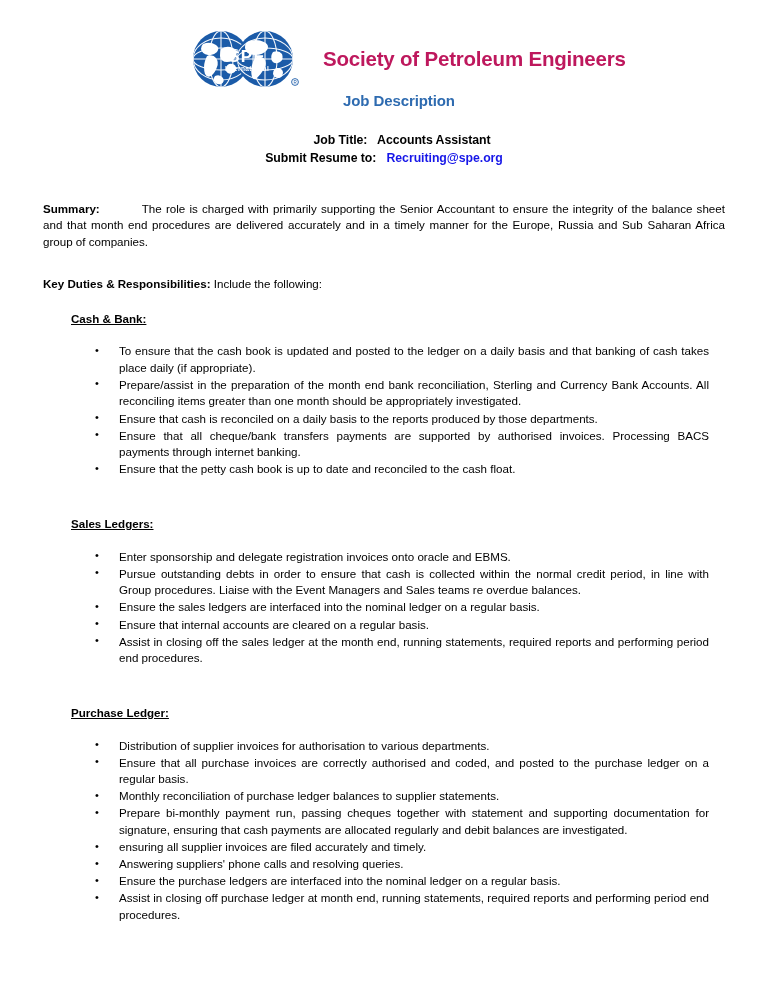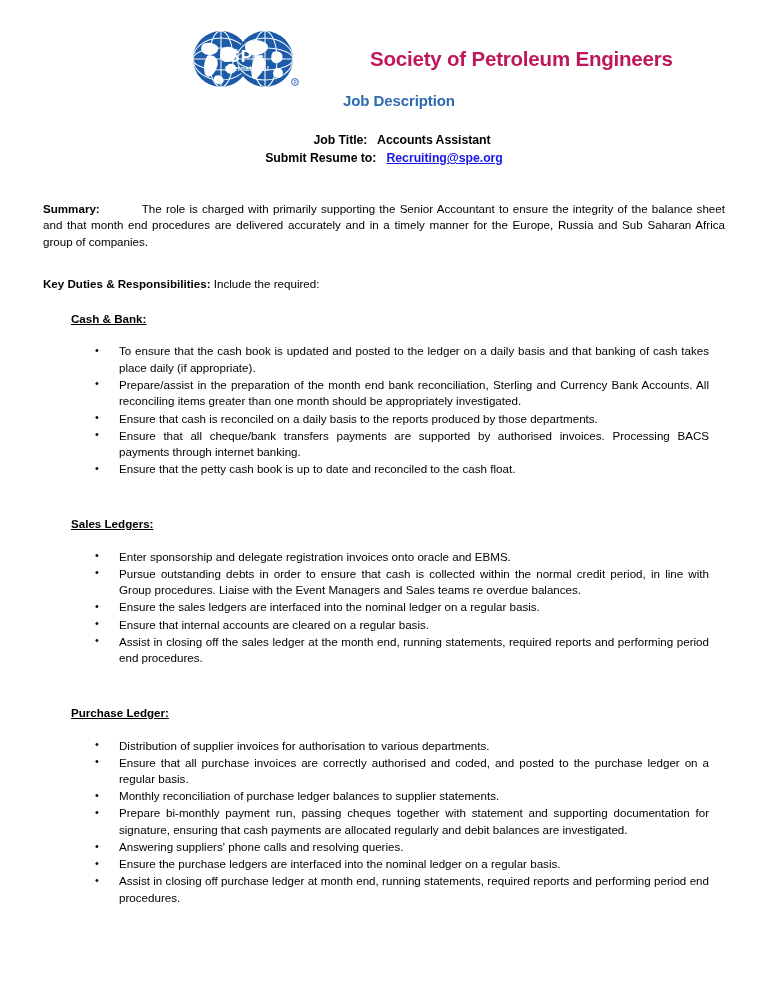--- a/index.html
+++ b/index.html
@@ -29,21 +29,20 @@
     flex-direction: column;
     align-items: center;
   }
   .logo-row {
     display: flex;
     align-items: center;
     justify-content: flex-start;
     width: 100%;
     padding-left: 142px;
     box-sizing: border-box;
-    gap: 47px;
   }
   .logo-mark {
     position: relative;
     width: 124px;
     height: 58px;
     flex: 0 0 auto;
   }
   .logo-mark svg { display: block; }
   .logo-word {
     font-family: "Liberation Sans", sans-serif;
@@ -66,21 +65,20 @@
     font-size: 12.3px;
     font-weight: bold;
     margin-top: 0;
     text-align: center;
     letter-spacing: -0.05px;
   }
   .title-line.first { margin-top: 24px; margin-left: 36px; }
   .title-line.second { margin-top: 4px; }
   .email-link {
     color: #1616E8;
-    text-decoration: underline;
     font-weight: bold;
   }
 
   
   .summary {
     margin-top: 36px;
     font-size: 11.6px;
     line-height: 1.42;
     text-align: justify;
   }
@@ -206,21 +204,21 @@
       <span class="email-link">Recruiting@spe.org</span>
     </div>
   </div>
 
   <div class="summary">
     <span class="lbl">Summary:</span><span class="gap"></span><span>The role is charged with primarily supporting the Senior Accountant to ensure the integrity of the balance sheet and that month end procedures are delivered accurately and in a timely manner for the Europe, Russia and Sub Saharan Africa group of companies.</span>
   </div>
 
   <div class="section-lead">
     <span class="lbl">Key Duties &amp; Responsibilities:</span>
-    <span>Include the required:</span>
+    <span>Include the following:</span>
   </div>
 
   <div class="sec-head-wrap">
     <div class="sec-head">Cash &amp; Bank:</div>
   </div>
   <ul class="bullets">
     <li>To ensure that the cash book is updated and posted to the ledger on a daily basis and that banking of cash takes place daily (if appropriate).</li>
     <li>Prepare/assist in the preparation of the month end bank reconciliation, Sterling and Currency Bank Accounts. All reconciling items greater than one month should be appropriately investigated.</li>
     <li>Ensure that cash is reconciled on a daily basis to the reports produced by those departments.</li>
     <li>Ensure that all cheque/bank transfers payments are supported by authorised invoices. Processing BACS payments through internet banking.</li>
@@ -243,18 +241,19 @@
   <div class="gap-lg"></div>
 
   <div class="sec-head-wrap">
     <div class="sec-head">Purchase Ledger:</div>
   </div>
   <ul class="bullets">
     <li>Distribution of supplier invoices for authorisation to various departments.</li>
     <li>Ensure that all purchase invoices are correctly authorised and coded, and posted to the purchase ledger on a regular basis.</li>
     <li>Monthly reconciliation of purchase ledger balances to supplier statements.</li>
     <li>Prepare bi-monthly payment run, passing cheques together with statement and supporting documentation for signature, ensuring that cash payments are allocated regularly and debit balances are investigated.</li>
+    <li>ensuring all supplier invoices are filed accurately and timely.</li>
     <li>Answering suppliers' phone calls and resolving queries.</li>
     <li>Ensure the purchase ledgers are interfaced into the nominal ledger on a regular basis.</li>
     <li>Assist in closing off purchase ledger at month end, running statements, required reports and performing period end procedures.</li>
   </ul>
 
 </div>
 
 </body></html>

